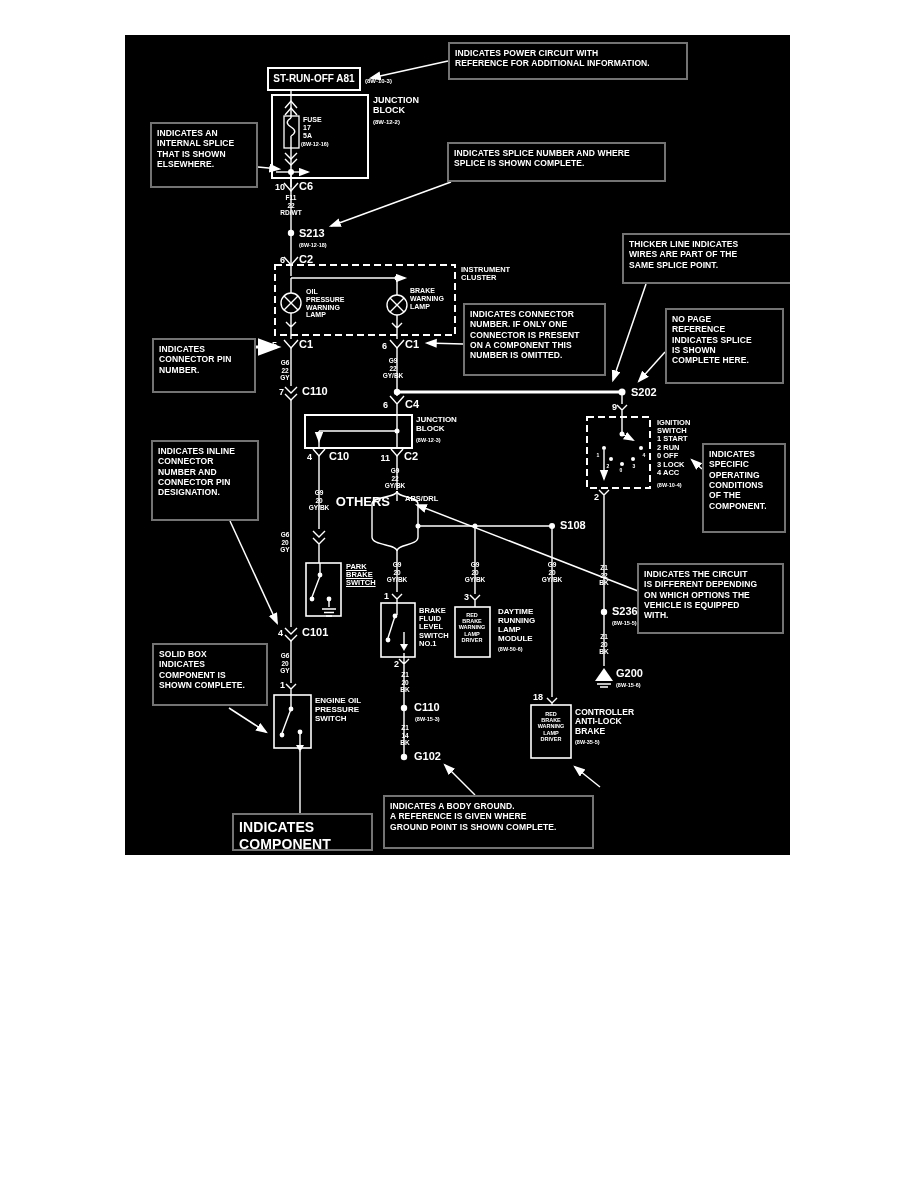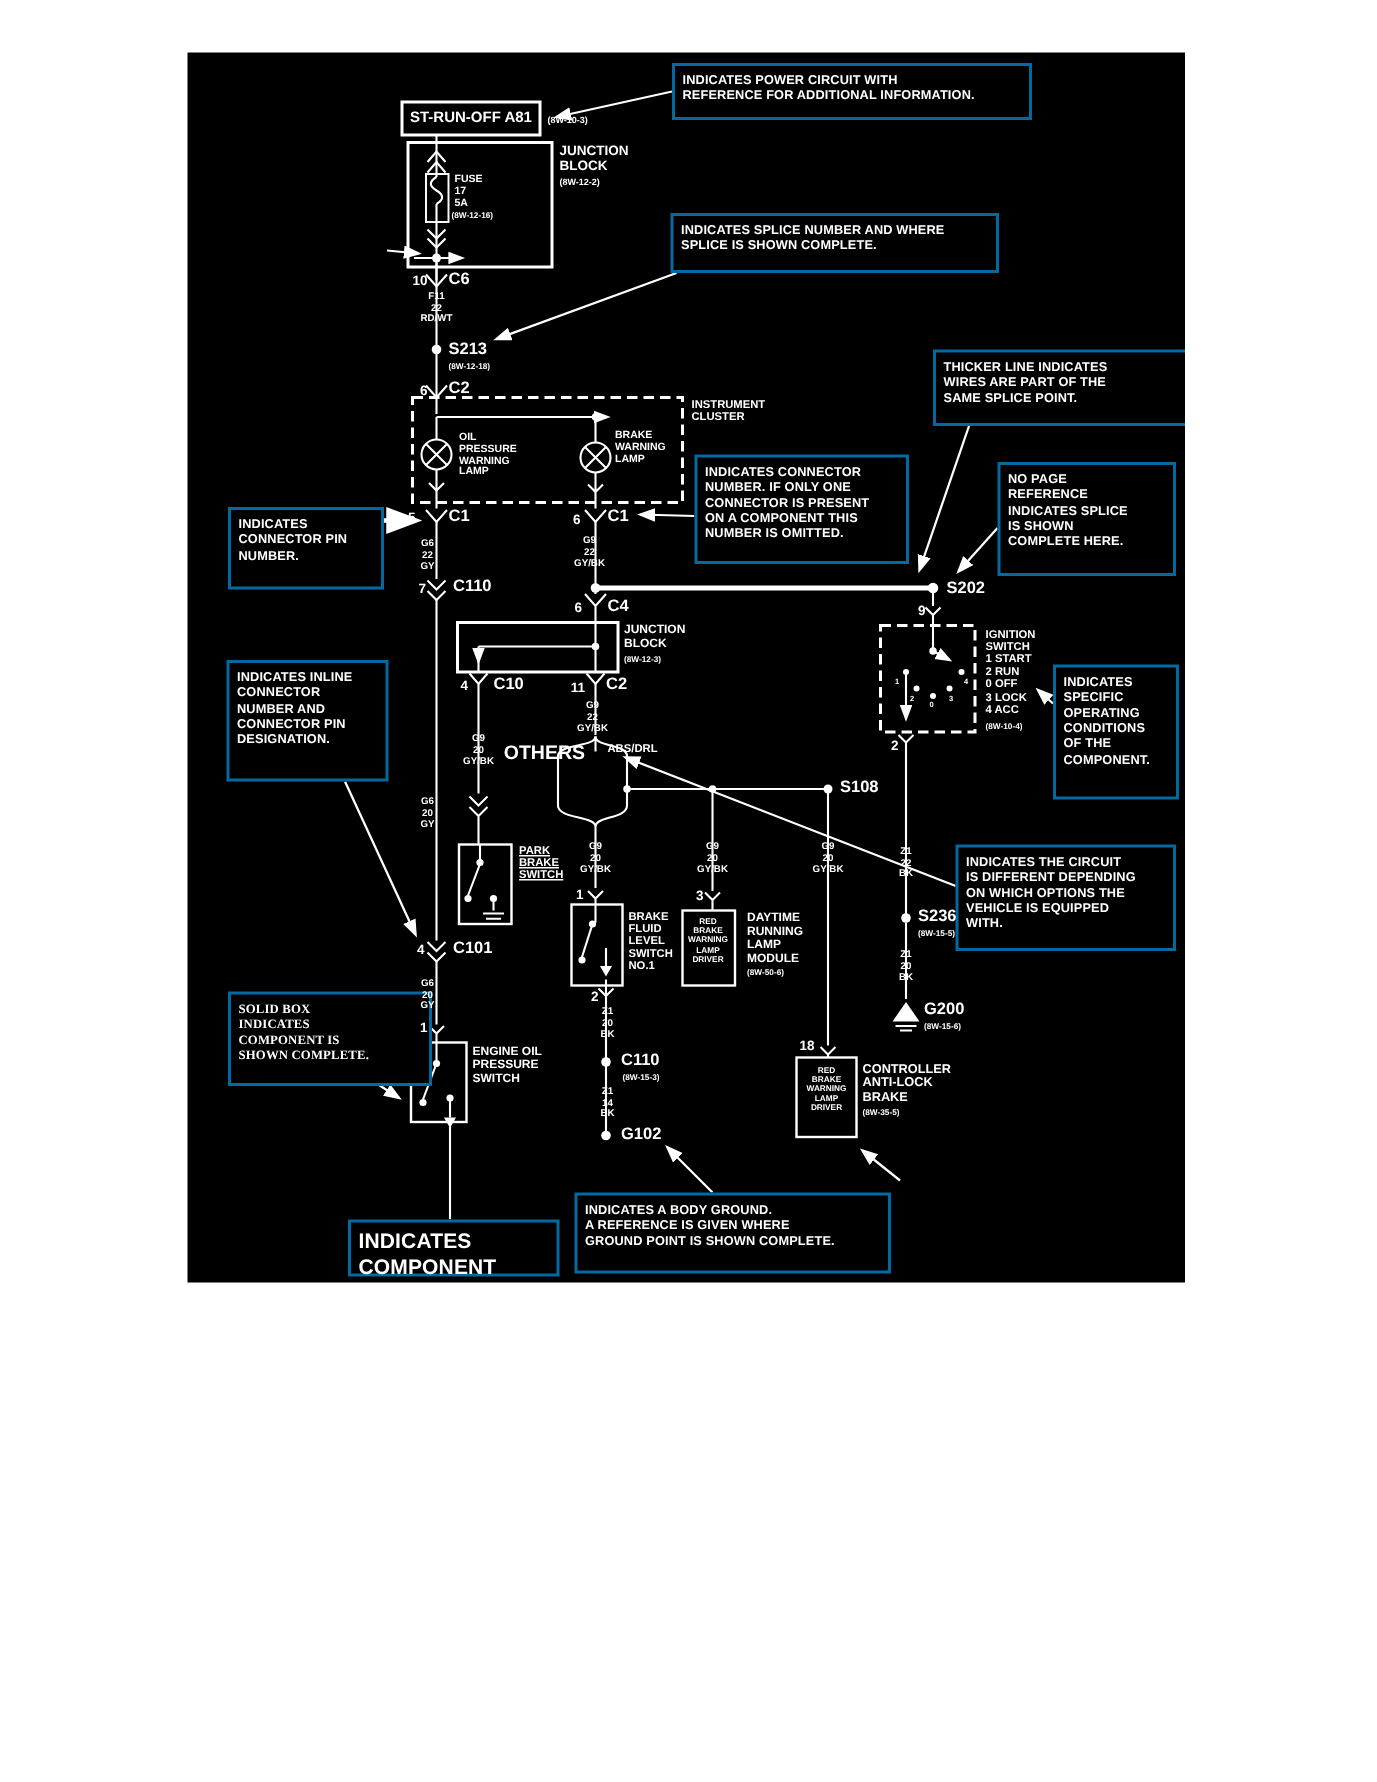--- a/index.html
+++ b/index.html
@@ -1,19 +1,19 @@
 <!DOCTYPE html>
 <html><head>
 <meta charset="utf-8">
 <style>
   html,body{margin:0;padding:0;background:#fff;}
   body{width:918px;height:1188px;position:relative;font-family:"Liberation Sans",sans-serif;}
   #diagram{position:absolute;background:#000;overflow:hidden;}
   #wires{position:absolute;left:0;top:0;}
-  .callout{position:absolute;border:2px solid #0369a1;background:#000;color:#fff;
+  .callout{position:absolute;border:2px solid #737373;background:#000;color:#fff;
            font-weight:bold;white-space:pre-line;line-height:1.22;padding:4px 5px;
            box-sizing:border-box;letter-spacing:.1px;}
   .dlabel{position:absolute;color:#fff;font-weight:bold;white-space:pre-line;line-height:1.12;}
 </style>
 </head>
 <body>
 
 <div id="diagram" style="left: 125px; top: 35px; width: 665px; height: 820px; background: rgb(0, 0, 0);">
   <svg id="wires" width="665" height="820" viewBox="0 0 665 820">
     <defs>
@@ -142,20 +142,24 @@
       <path d="M577,434 L567,425"></path>
       <path d="M105,486 L152,588"></path>
       <path d="M513,556 L292,470"></path>
       <path d="M104,673 L141,697"></path>
       <path d="M350,760 L320,730"></path>
       <path d="M475,752 L450,732"></path>
     </g>
   </svg>
 <div class="callout" style="left: 323px; top: 7px; width: 240px; height: 38px; font-size: 8.5px;">INDICATES POWER CIRCUIT WITH
 REFERENCE FOR ADDITIONAL INFORMATION.</div>
+    <div class="callout" style="left: 25px; top: 87px; width: 108px; height: 66px; font-size: 8.5px;">INDICATES AN
+INTERNAL SPLICE
+THAT IS SHOWN
+ELSEWHERE.</div>
     <div class="callout" style="left: 322px; top: 107px; width: 219px; height: 40px; font-size: 8.5px;">INDICATES SPLICE NUMBER AND WHERE
 SPLICE IS SHOWN COMPLETE.</div>
     <div class="callout" style="left: 497px; top: 198px; width: 175px; height: 51px; font-size: 8.5px;">THICKER LINE INDICATES
 WIRES ARE PART OF THE
 SAME SPLICE POINT.</div>
     <div class="callout" style="left: 338px; top: 268px; width: 143px; height: 73px; font-size: 8.5px;">INDICATES CONNECTOR
 NUMBER.  IF ONLY ONE
 CONNECTOR IS PRESENT
 ON A COMPONENT THIS
 NUMBER IS OMITTED.</div>
@@ -176,21 +180,21 @@
     <div class="callout" style="left: 26px; top: 405px; width: 108px; height: 81px; font-size: 8.5px;">INDICATES INLINE
 CONNECTOR
 NUMBER AND
 CONNECTOR PIN
 DESIGNATION.</div>
     <div class="callout" style="left: 512px; top: 528px; width: 147px; height: 71px; font-size: 8.5px;">INDICATES THE CIRCUIT
 IS DIFFERENT DEPENDING
 ON WHICH OPTIONS THE
 VEHICLE IS EQUIPPED
 WITH.</div>
-    <div class="callout" style="left: 27px; top: 626px; width: 136px; height: 63px; font-size: 8.5px; font-family: Liberation Serif, serif;">SOLID BOX
+    <div class="callout" style="left: 27px; top: 608px; width: 116px; height: 63px; font-size: 8.5px;">SOLID BOX
 INDICATES
 COMPONENT IS
 SHOWN COMPLETE.</div>
     <div class="callout" style="left: 107px; top: 778px; width: 141px; height: 38px; font-size: 14px;">INDICATES COMPONENT
 IS CASE-GROUNDED.</div>
     <div class="callout" style="left: 258px; top: 760px; width: 211px; height: 54px; font-size: 8.5px;">INDICATES A BODY GROUND.
 A REFERENCE IS GIVEN WHERE
 GROUND POINT IS SHOWN COMPLETE.</div>
     <div class="dlabel" style="font-size: 10px; top: 37.8px; left: 189px; transform: translateX(-50%); text-align: center;">ST-RUN-OFF A81</div>
     <div class="dlabel" style="font-size: 6px; top: 42.68px; left: 240px;">(8W-10-3)</div>

